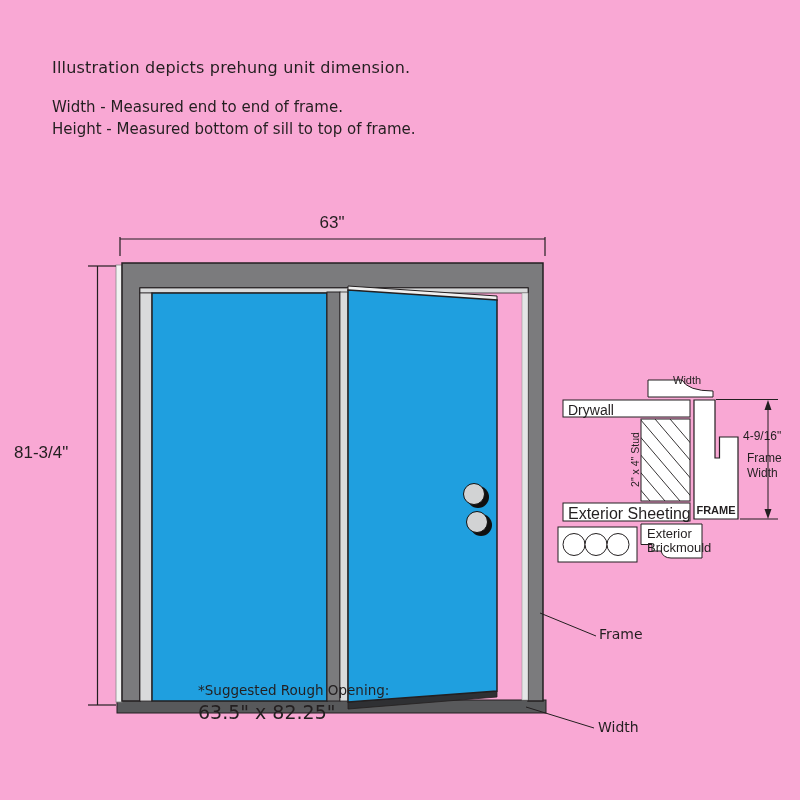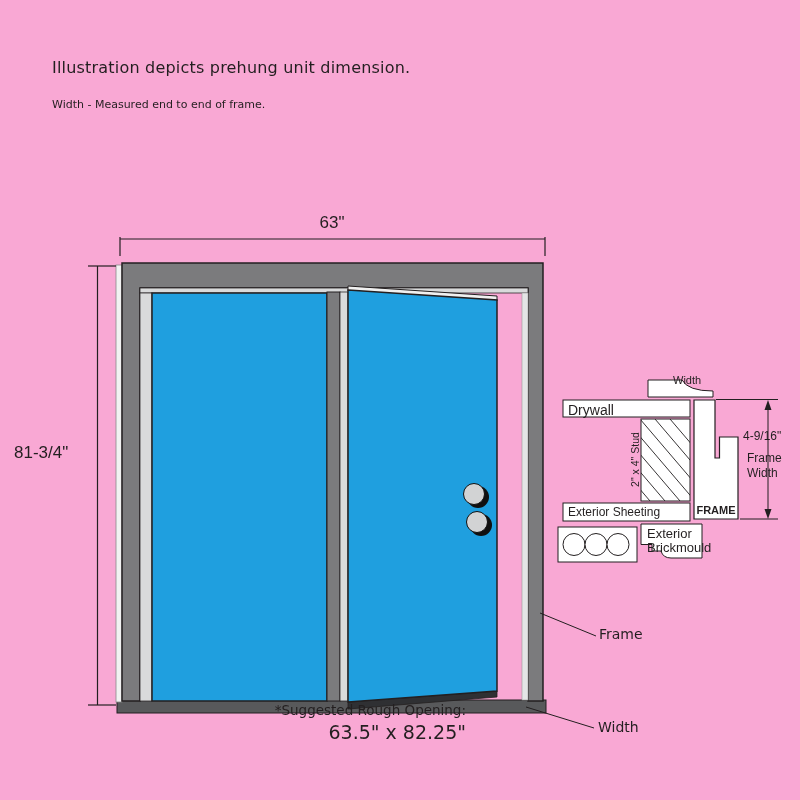--- a/index.html
+++ b/index.html
@@ -3,33 +3,33 @@
 <meta charset="utf-8">
 <style>
   html,body{margin:0;padding:0;background:#ffffff;}
   #stage{position:relative;width:800px;height:800px;background:#f9a8d4;overflow:hidden;
          font-family:"DejaVu Sans",sans-serif;color:#231f20;}
   #diagram-svg{position:absolute;left:0;top:0;}
   .txt{position:absolute;white-space:pre;color:#231f20;}
   .geo{font-family:"DejaVu Sans",sans-serif;}
   .tech{font-family:"Liberation Sans",sans-serif;}
   .title-line{left:52px;top:58px;font-size:16px;letter-spacing:.2px;}
-  .def-0{left:52px;top:98px;font-size:11px;text-align:right;}
+  .def-0{left:52px;top:98px;font-size:15px;text-align:right;}
   .def-1{left:52px;top:120px;font-size:15px;}
   .def-2{left:52px;top:142px;font-size:15px;}
   .dim-width{left:300px;top:213px;width:64px;text-align:center;font-size:17px;}
   .dim-height{left:14px;top:443px;font-size:17px;}
   .callout-frame{left:599px;top:626px;font-size:14px;}
   .callout-sill{left:598px;top:719px;font-size:14px;}
-  .rough{position:absolute;left:198px;top:702px;width:268px;text-align:right;}
+  .rough{position:absolute;left:198px;top:682px;width:268px;text-align:left;}
   .rough-note{font-size:13.5px;}
   .rough-size{font-size:19px;margin-top:3px;}
   .cs-casing{left:673px;top:374px;font-size:11px;}
   .cs-drywall{left:568px;top:402px;font-size:14px;}
-  .cs-sheeting{left:568px;top:505px;font-size:12px;}
+  .cs-sheeting{left:568px;top:505px;font-size:16px;}
   .cs-frame{left:694px;top:504px;width:44px;text-align:center;font-size:11px;font-weight:bold;}
   .cs-dimval{left:743px;top:429px;font-size:12px;}
   .cs-dimlabel{left:747px;top:451px;width:48px;text-align:left;font-size:12px;line-height:15px;white-space:normal;}
   .cs-stud{left:585px;top:453px;width:100px;height:13px;text-align:center;font-size:10.5px;
            transform:rotate(-90deg);}
   .cs-brickmould{left:647px;top:527px;width:64px;font-size:13px;line-height:14px;white-space:normal;}
 </style>
 </head>
 <body>
 
@@ -117,20 +117,21 @@
       <circle cx="574" cy="544.5" r="11" fill="#ffffff" stroke="#231f20" stroke-width="1"></circle>
       <circle cx="596" cy="544.5" r="11" fill="#ffffff" stroke="#231f20" stroke-width="1"></circle>
       <circle cx="618" cy="544.5" r="11" fill="#ffffff" stroke="#231f20" stroke-width="1"></circle>
     </g>
 
     <path d="M641,524 L702,524 L702,558 L671,558 Q663,558 661,551 L652,551 L652,544.5 L641,544.5 Z" fill="#ffffff" stroke="#231f20" stroke-width="1"></path>
   </svg>
 
   <div class="txt geo title-line">Illustration depicts prehung unit dimension.</div>
   <div class="txt geo def-0">Width - Measured end to end of frame.</div>
+  <div class="txt geo def-1">Height - Measured bottom of sill to top of frame.</div>
 
   <div class="txt tech dim-width">63"</div>
   <div class="txt tech dim-height">81-3/4"</div>
 
   <div class="txt geo callout-frame">Frame</div>
   <div class="txt geo callout-sill">Width</div>
 
   <div class="rough geo">
     <div class="rough-note">*Suggested Rough Opening:</div>
     <div class="rough-size">63.5" x 82.25"</div>

